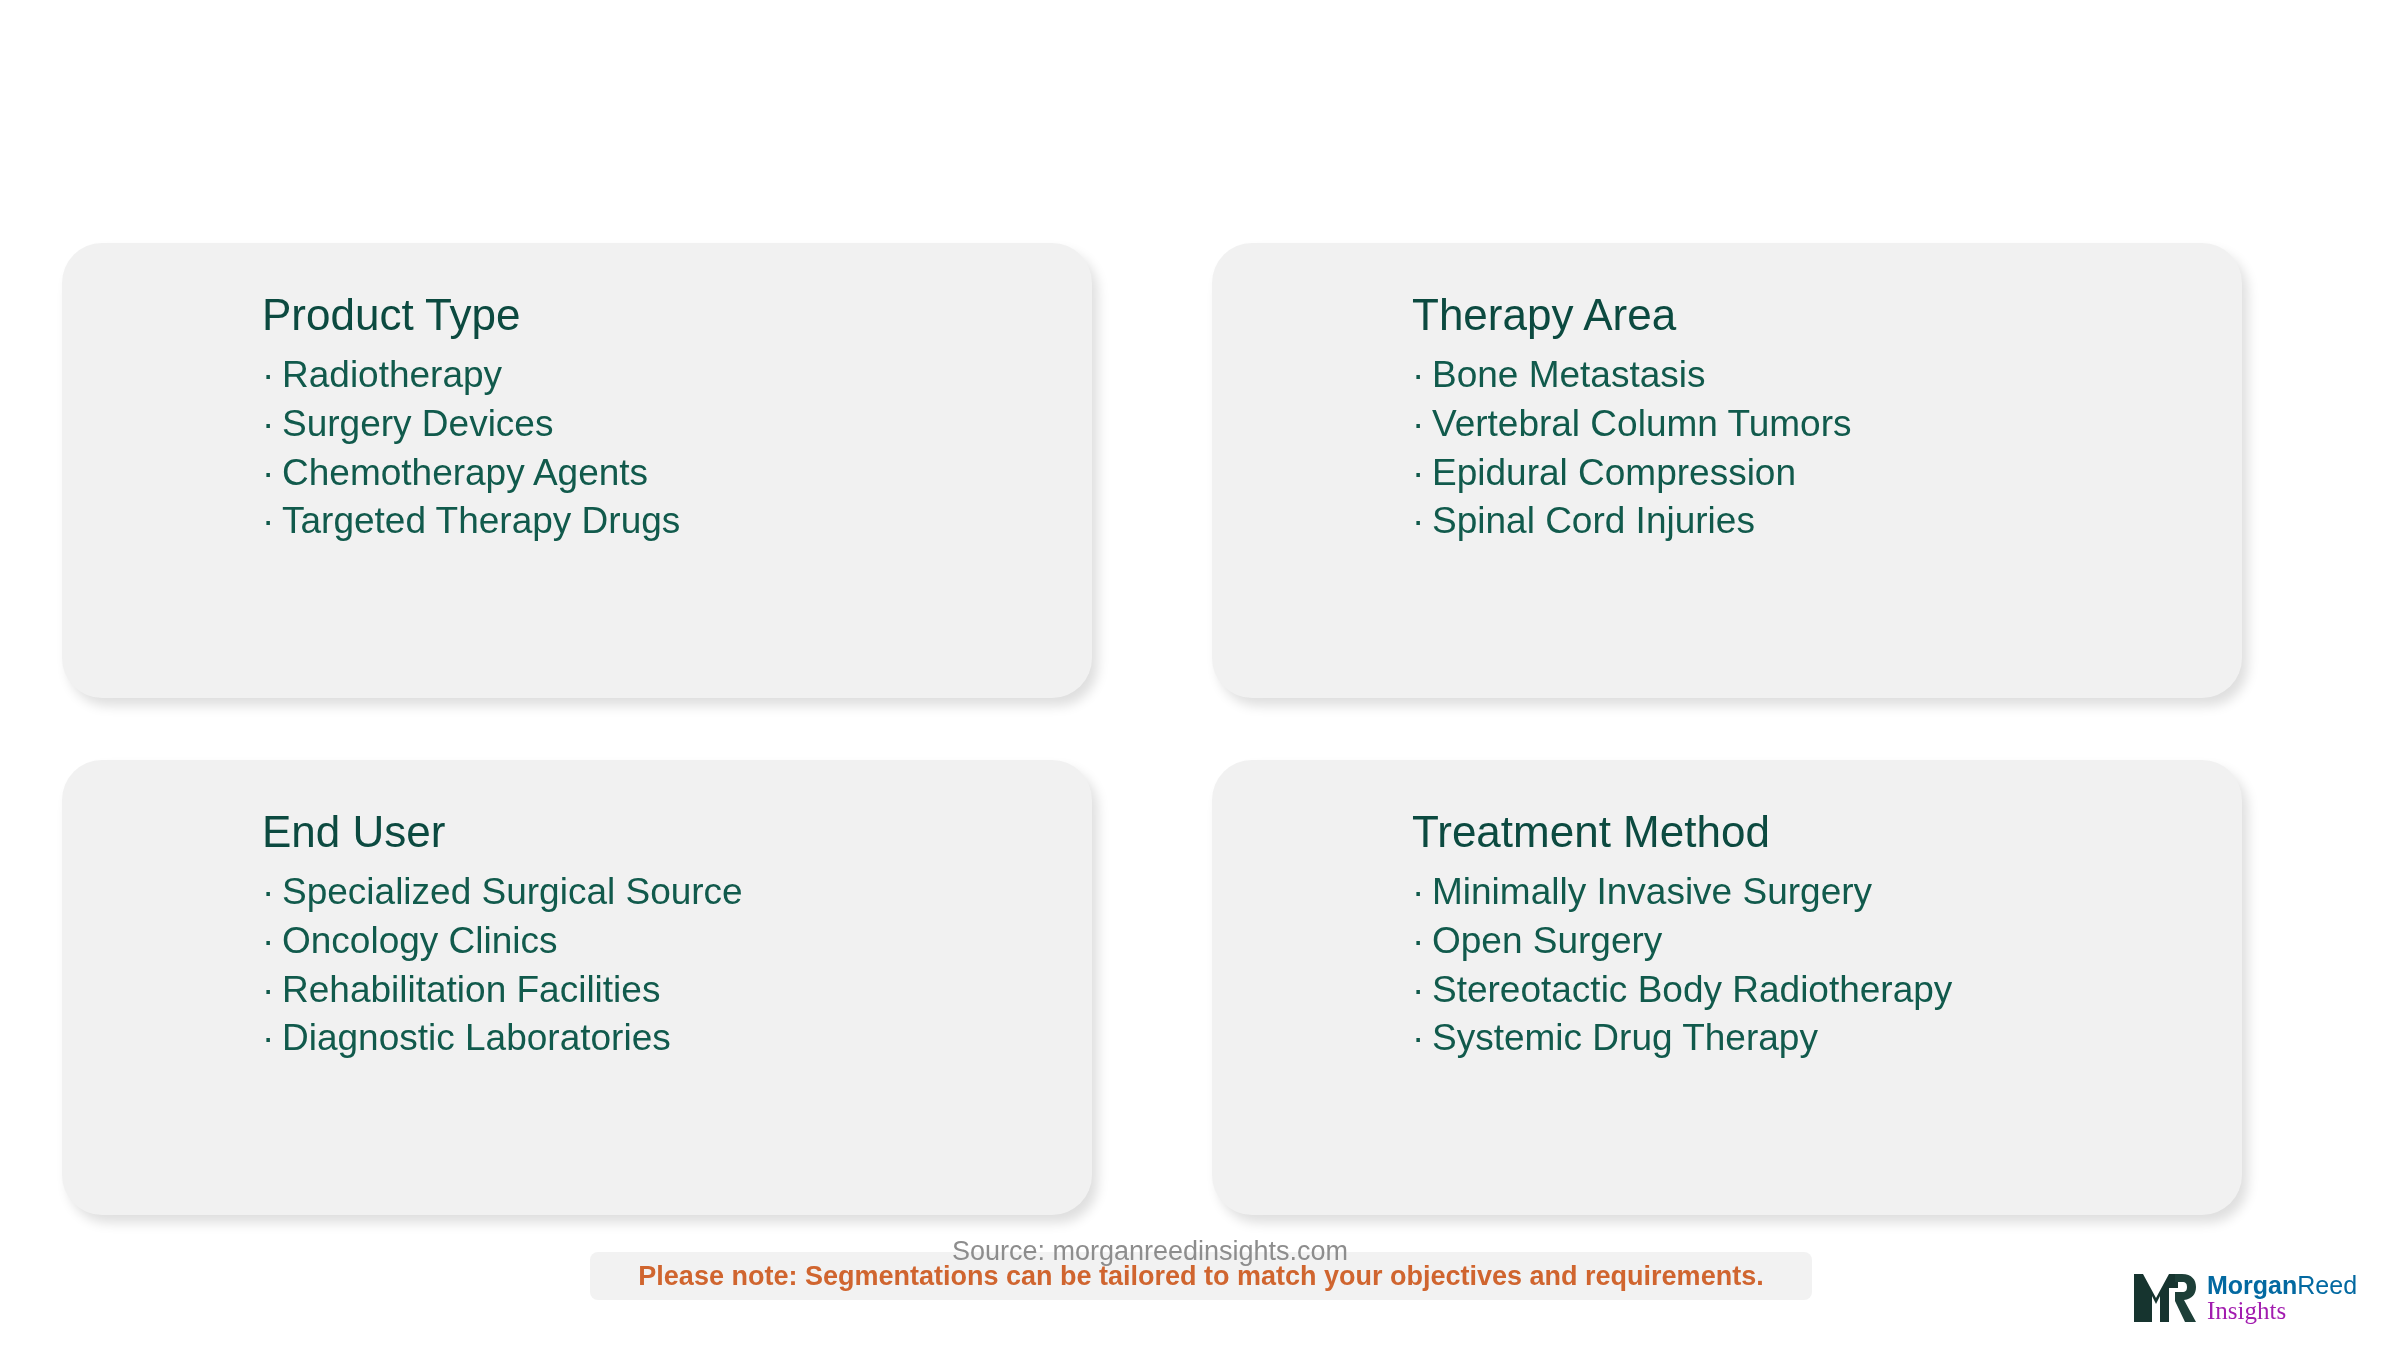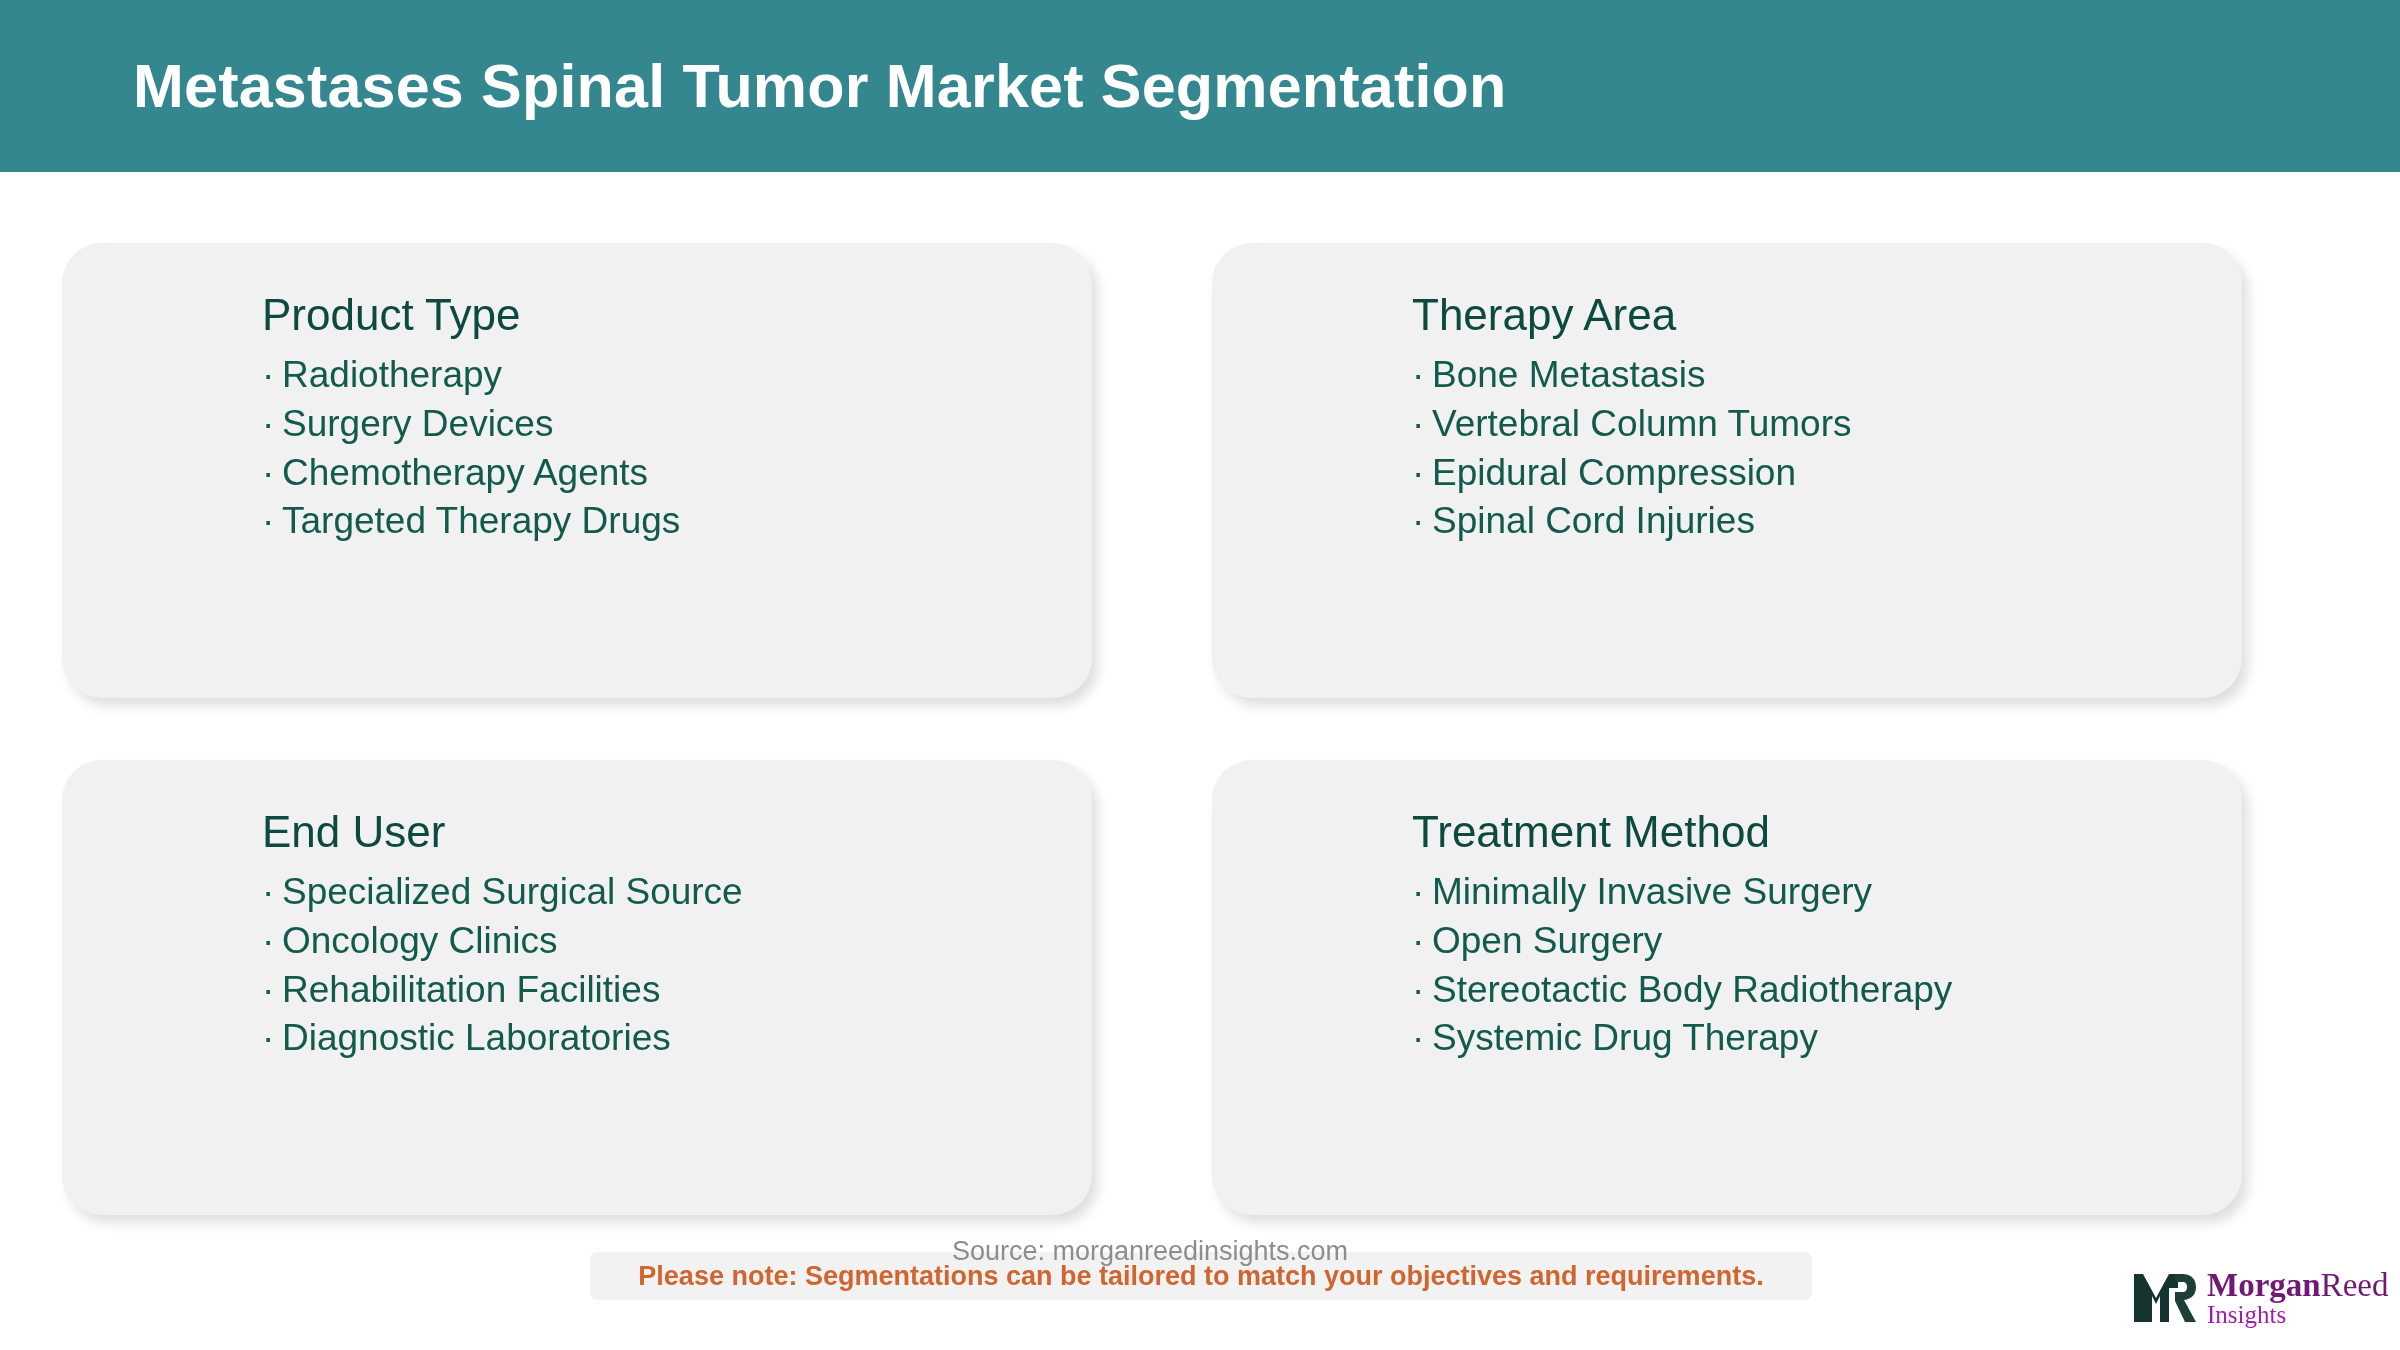--- a/index.html
+++ b/index.html
@@ -137,41 +137,38 @@
     flex: 0 0 auto;
     margin-right: 9px;
   }
   #logo-words {
     display: flex;
     flex-direction: column;
     justify-content: center;
     line-height: 1.04;
   }
   .logo-line1 {
-    font-family: Liberation Serif, serif;
-    font-size: 33px;
-    color: #701a75;
+    font-family: Liberation Sans, sans-serif;
+    font-size: 25px;
+    color: #0369a1;
     white-space: nowrap;
   }
   .logo-line1 .lw-bold { font-weight: bold; }
   .logo-line2 {
     font-family: "Liberation Serif", serif;
     font-size: 25px;
     color: #a21caf;
     white-space: nowrap;
   }
 </style>
 </head>
 <body>
 
 <div id="slide">
 
-  <div id="header-bar">
-    <div id="header-title">Metastases Spinal Tumor Market Segmentation</div>
-  </div>
 
   <div id="cards">
 
     <div class="card">
       <div class="card-inner">
         <div class="card-title">Product Type</div>
         <ul class="card-list">
           <li><span class="bullet-dot">·</span><span>Radiotherapy</span></li>
           <li><span class="bullet-dot">·</span><span>Surgery Devices</span></li>
           <li><span class="bullet-dot">·</span><span>Chemotherapy Agents</span></li>

